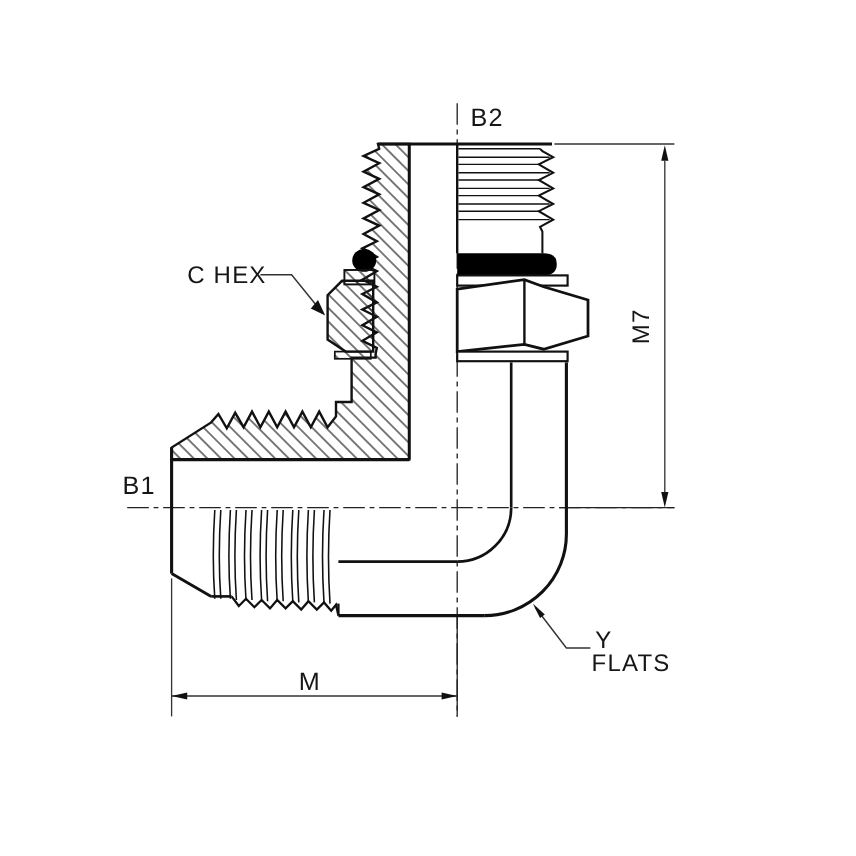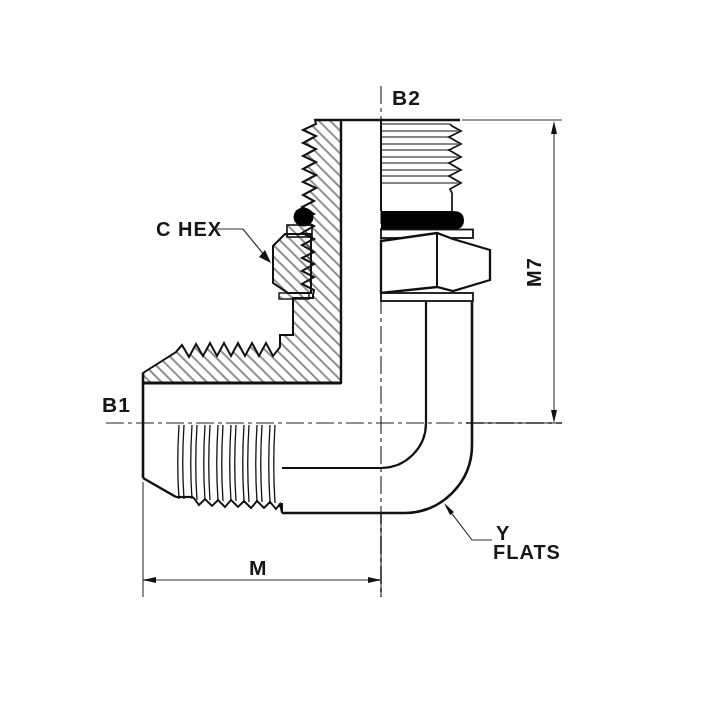--- a/index.html
+++ b/index.html
@@ -1,16 +1,16 @@
 <!DOCTYPE html>
 <html><head>
 <meta charset="utf-8">
 <style>
   html,body{margin:0;padding:0;background:#fff;}
-  .canvas{position:relative;width:713px;height:697px;background:#fff;overflow:hidden;font-weight:bold;}
+  .canvas{position:relative;width:713px;height:697px;background:#fff;overflow:hidden;}
   svg{position:absolute;left:0;top:0;}
   text{font-family:"Liberation Sans", sans-serif;fill:#161616;}
   .lbl{font-size:21px;letter-spacing:1px;}
   .lbl-s{font-size:20px;letter-spacing:1px;}
 </style>
 </head>
 <body>
 
 <div class="canvas">
 <svg width="713" height="713" viewBox="0 0 713 713">

